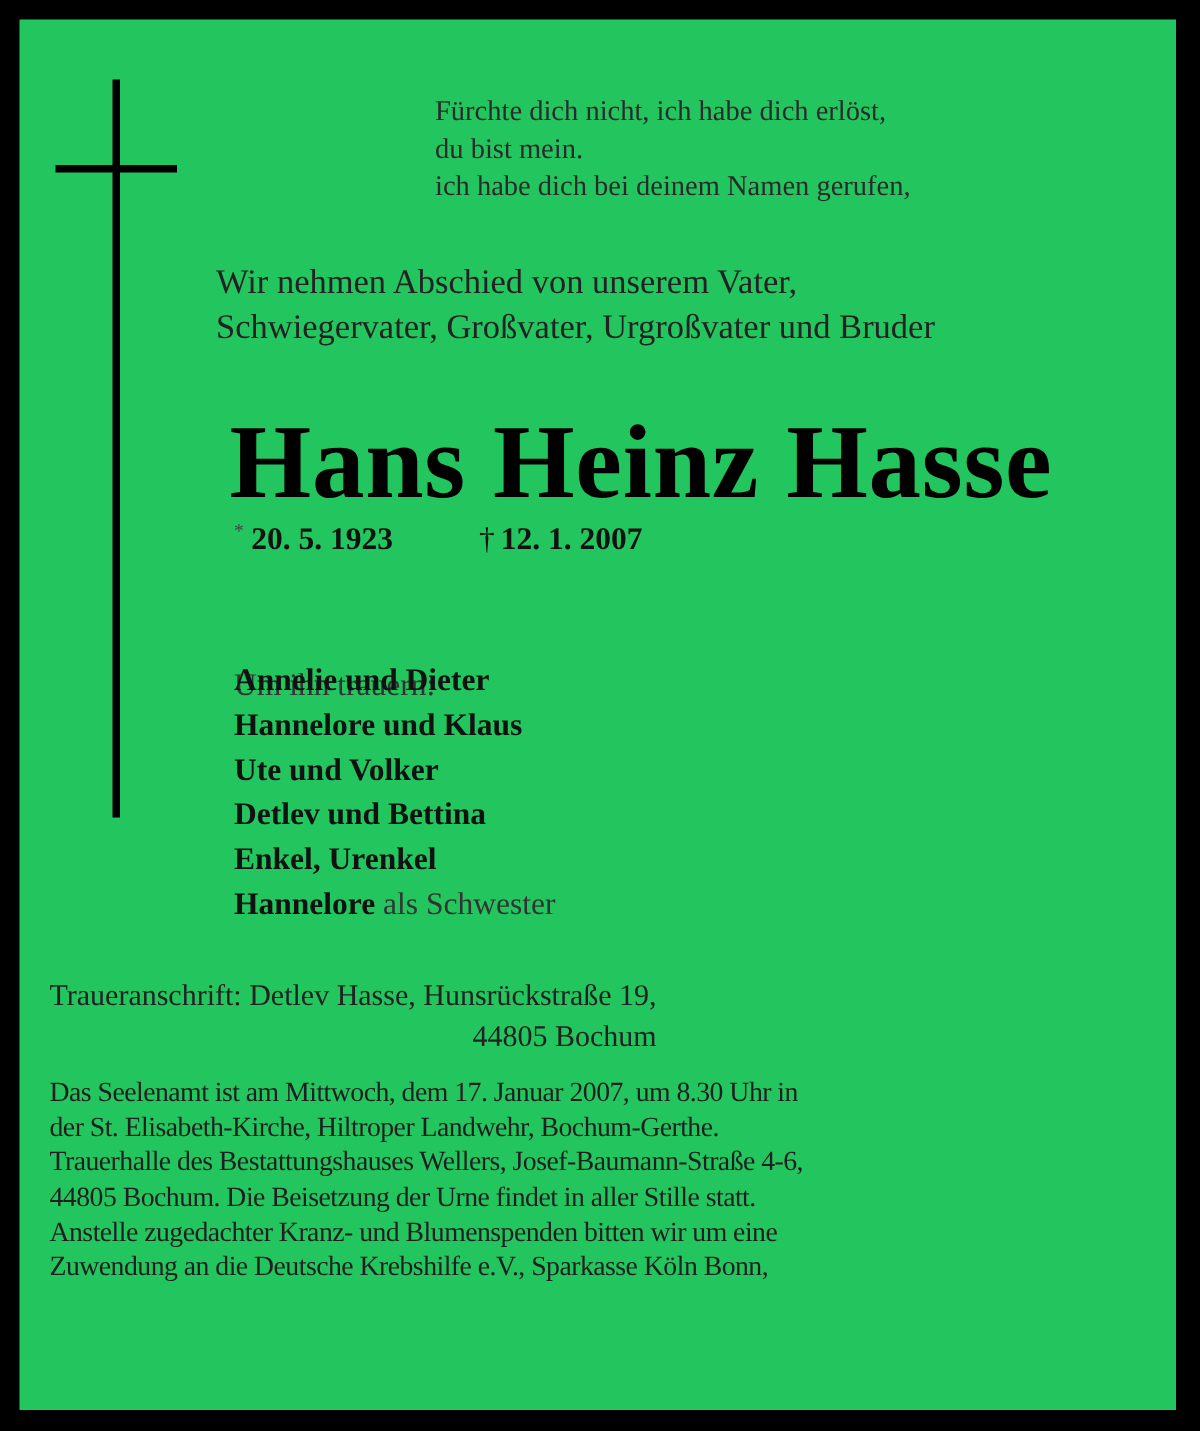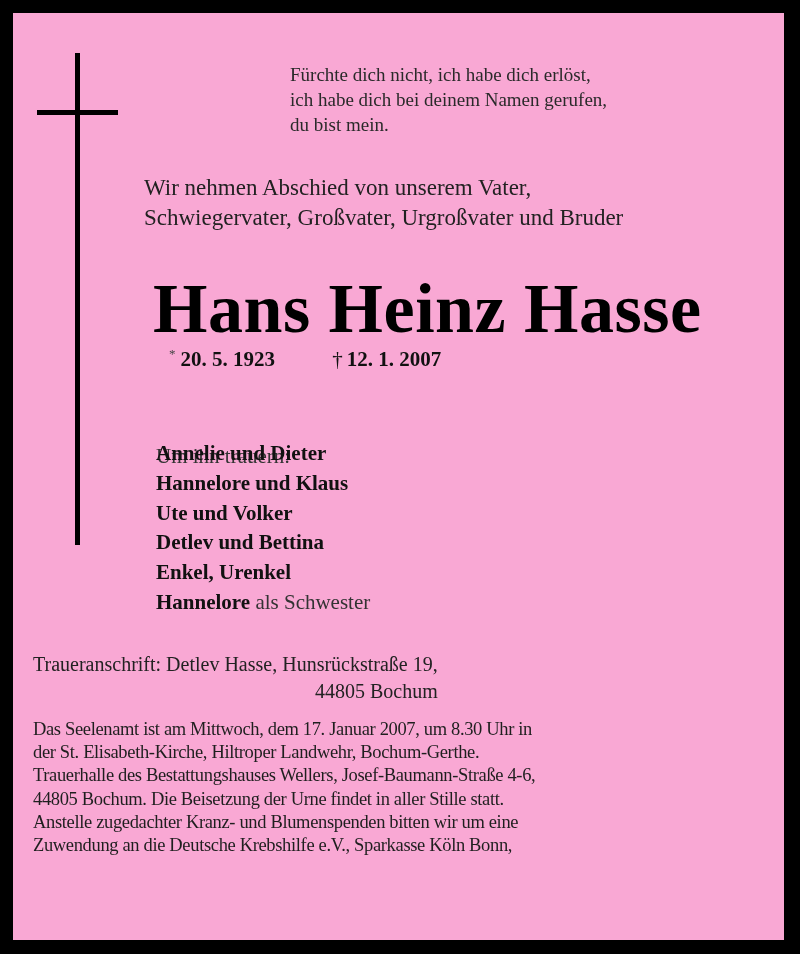--- a/index.html
+++ b/index.html
@@ -2,41 +2,41 @@
 <html><head>
 <meta charset="utf-8">
 <style>
   html, body { margin: 0; padding: 0; }
   body {
     width: 800px; height: 954px; background: #000; position: relative; overflow: hidden;
     font-family: "Liberation Serif", "DejaVu Serif", serif; color: #1a1a1a;
   }
   .sheet {
     position: absolute; left: 13px; top: 13px; width: 771px; height: 927px;
-    background: #f9a8d4;
+    background: #22c55e;
   }
   .cross-v {
     position: absolute; left: 62px; top: 40px; width: 5px; height: 492px; background: #000;
   }
   .cross-h {
     position: absolute; left: 24px; top: 97px; width: 81px; height: 5px; background: #000;
   }
   .abs { position: absolute; white-space: nowrap; }
   .verse {
     left: 277px; top: 49px; font-size: 19px; line-height: 25px; color: #2a2a2a;
   }
   .intro {
     left: 131px; top: 160px; font-size: 23px; line-height: 30px; color: #222;
   }
   .name {
     left: 140px; top: 260px; font-size: 70px; line-height: 72px; font-weight: bold; color: #000;
     letter-spacing: 0.5px;
   }
   .dates {
-    left: 143px; top: 327px; font-size: 21px; line-height: 28px; font-weight: bold; color: #111; margin-left: 13px;
+    left: 143px; top: 327px; font-size: 21px; line-height: 28px; font-weight: bold; color: #111;
   }
   .dates .birth-sym { font-size: 13px; vertical-align: super; font-weight: normal; margin-right: 5px; color: #444; }
   .dates .death { margin-left: 52px; }
   .dates .death-sym { font-weight: normal; margin-right: 4px; }
   .mourn-label {
     left: 143px; top: 386px; font-size: 21px; line-height: 28px; color: #333; margin-top: 43px;
   }
   .mourners {
     left: 143px; top: 426px; font-size: 21px; line-height: 29.8px; color: #111;
   }
@@ -57,22 +57,22 @@
 
 <div class="sheet">
 
   <div>
     <div class="cross-v"></div>
     <div class="cross-h"></div>
   </div>
 
   <div class="abs verse">
     <div>Fürchte dich nicht, ich habe dich erlöst,</div>
+    <div>du bist mein.</div>
     <div>ich habe dich bei deinem Namen gerufen,</div>
-    <div>du bist mein.</div>
   </div>
 
   <div class="abs intro">
     <div>Wir nehmen Abschied von unserem Vater,</div>
     <div>Schwiegervater, Großvater, Urgroßvater und Bruder</div>
   </div>
 
   <div class="abs name">Hans Heinz Hasse</div>
 
   <div class="abs dates">

